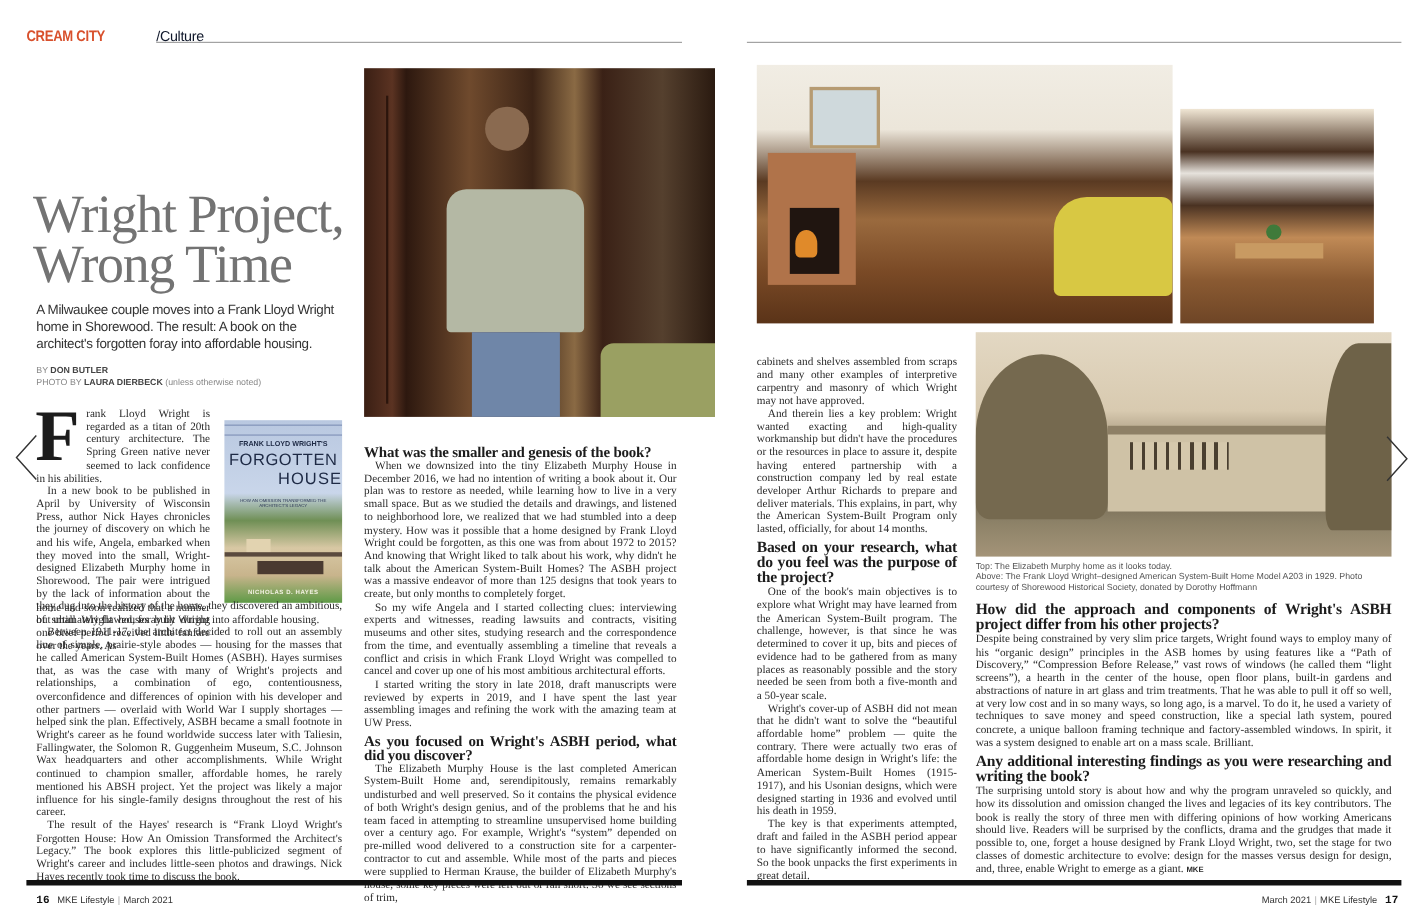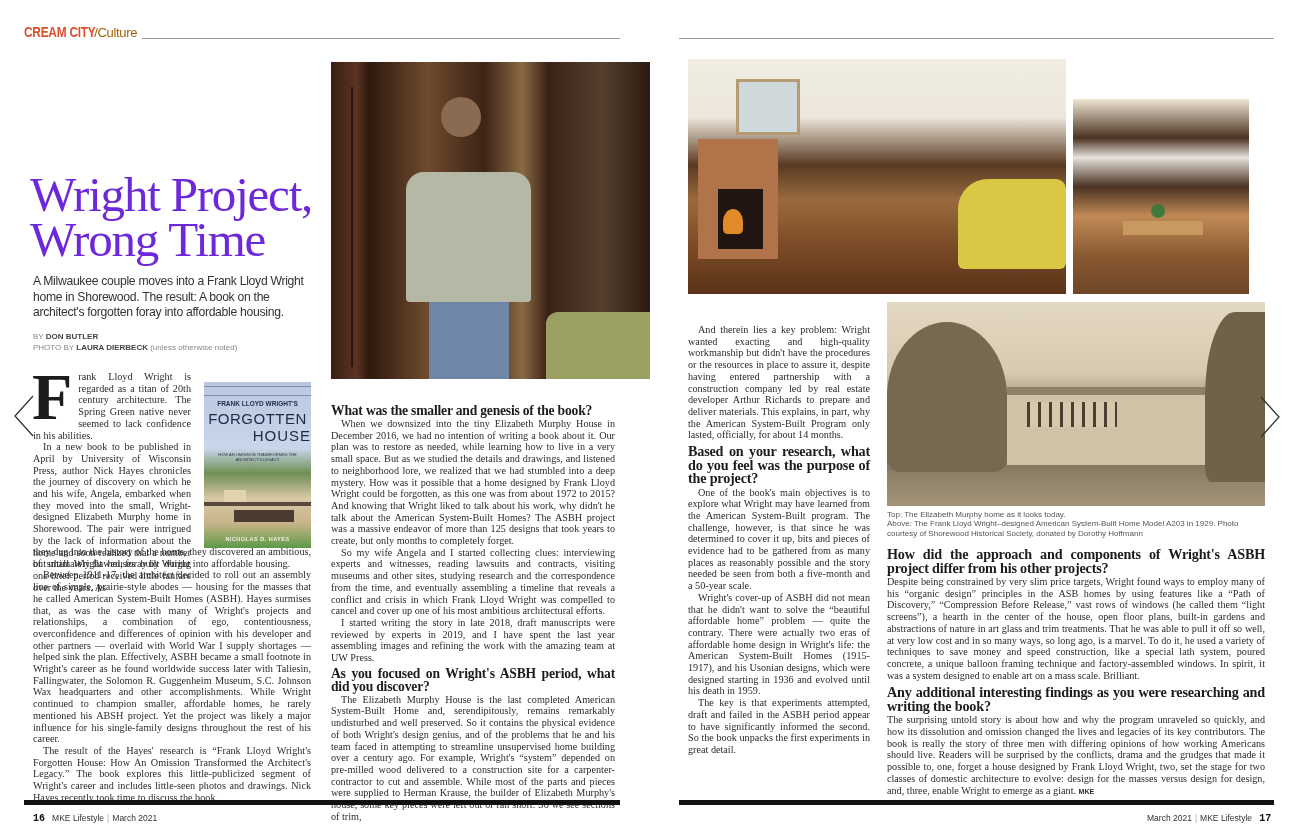--- a/index.html
+++ b/index.html
@@ -3,25 +3,25 @@
 <meta charset="utf-8">
 <style>
   html, body { margin:0; padding:0; }
   body { width:1295px; height:832px; background:#ffffff; position:relative; overflow:hidden; font-family:"Liberation Serif", serif; color:#2a2a2a; }
   .abs { position:absolute; }
   .sans { font-family:"Liberation Sans", sans-serif; }
 
   
   .kicker { left:24px; top:24px; font-size:14px; letter-spacing:-0.3px; }
   .kicker .brand { color:#d8502c; font-weight:bold; font-family:"Liberation Sans", sans-serif; transform:scaleX(0.85); display:inline-block; transform-origin:left; margin-right:-14px; }
-  .kicker .sect { color:#a16207; font-family:"Liberation Sans", sans-serif; font-size:13px; }
+  .kicker .sect { color:#0f172a; font-family:"Liberation Sans", sans-serif; font-size:13px;margin-left:48px; }
   .rule-top { height:1px; background:#9a9a9a; top:38px; }
 
   
-  .headline { left:30px; top:172px; width:300px; font-size:49px; line-height:45px; color:#6d28d9; letter-spacing:-1.2px; font-family:"Liberation Serif", serif; }
+  .headline { left:30px; top:172px; width:300px; font-size:49px; line-height:45px; color:#737373; letter-spacing:-1.2px; font-family:"Liberation Serif", serif; }
   .dek { left:33px; top:274px; width:290px; font-size:12.2px; line-height:15.5px; color:#333; font-family:"Liberation Sans", sans-serif; letter-spacing:-0.3px; }
   .byline { left:33px; top:331px; font-size:8px; line-height:11px; color:#888; font-family:"Liberation Sans", sans-serif; }
   .byline b { color:#444;text-align:right; }
 
   
   .body { font-size:10.2px; line-height:11.7px; color:#2b2b2b; text-align:justify; font-family:"Liberation Serif", serif; }
   .body p { margin:0; text-indent:10px; }
   .body p.noindent { text-indent:0; }
   .qhead { font-family:"Liberation Serif", serif; font-weight:bold; color:#1c1c1c; font-size:13.6px; line-height:13px; margin:0 0 1px 0; letter-spacing:-0.2px; }
   .qhead-lg { font-size:14.2px; line-height:13.5px; }
@@ -126,20 +126,21 @@
   <div style="position:absolute; left:140px; top:100px; width:90px; height:25px; background:repeating-linear-gradient(90deg,#4a3f30 0 3px,#d5c8ac 3px 11px);"></div>
   <div style="position:absolute; left:0; top:20px; width:120px; height:150px; background:#75694f; border-radius:50% 50% 10% 10%;"></div>
   <div style="position:absolute; right:0; top:10px; width:60px; height:170px; background:#6e6248; border-radius:50% 0 0 10%;"></div>
 </div>
 <div class="abs caption">
   <div>Top: The Elizabeth Murphy home as it looks today.</div>
   <div>Above: The Frank Lloyd Wright–designed American System-Built Home Model A203 in 1929. Photo courtesy of Shorewood Historical Society, donated by Dorothy Hoffmann</div>
 </div>
 
 <div class="abs body col3">
+  <p class="noindent">cabinets and shelves assembled from scraps and many other examples of interpretive carpentry and masonry of which Wright may not have approved.</p>
   <p>And therein lies a key problem: Wright wanted exacting and high-quality workmanship but didn't have the procedures or the resources in place to assure it, despite having entered partnership with a construction company led by real estate developer Arthur Richards to prepare and deliver materials. This explains, in part, why the American System-Built Program only lasted, officially, for about 14 months.</p>
   <div class="qhead qhead-lg" style="margin-top:4px;">Based on your research, what do you feel was the purpose of the project?</div>
   <p>One of the book's main objectives is to explore what Wright may have learned from the American System-Built program. The challenge, however, is that since he was determined to cover it up, bits and pieces of evidence had to be gathered from as many places as reasonably possible and the story needed be seen from both a five-month and a 50-year scale.</p>
   <p>Wright's cover-up of ASBH did not mean that he didn't want to solve the “beautiful affordable home” problem — quite the contrary. There were actually two eras of affordable home design in Wright's life: the American System-Built Homes (1915-1917), and his Usonian designs, which were designed starting in 1936 and evolved until his death in 1959.</p>
   <p>The key is that experiments attempted, draft and failed in the ASBH period appear to have significantly informed the second. So the book unpacks the first experiments in great detail.</p>
 </div>
 
 <div class="abs body col4">
   <div class="qhead qhead-lg">How did the approach and components of Wright's ASBH project differ from his other projects?</div>
   <p class="noindent">Despite being constrained by very slim price targets, Wright found ways to employ many of his “organic design” principles in the ASB homes by using features like a “Path of Discovery,” “Compression Before Release,” vast rows of windows (he called them “light screens”), a hearth in the center of the house, open floor plans, built-in gardens and abstractions of nature in art glass and trim treatments. That he was able to pull it off so well, at very low cost and in so many ways, so long ago, is a marvel. To do it, he used a variety of techniques to save money and speed construction, like a special lath system, poured concrete, a unique balloon framing technique and factory-assembled windows. In spirit, it was a system designed to enable art on a mass scale. Brilliant.</p>

